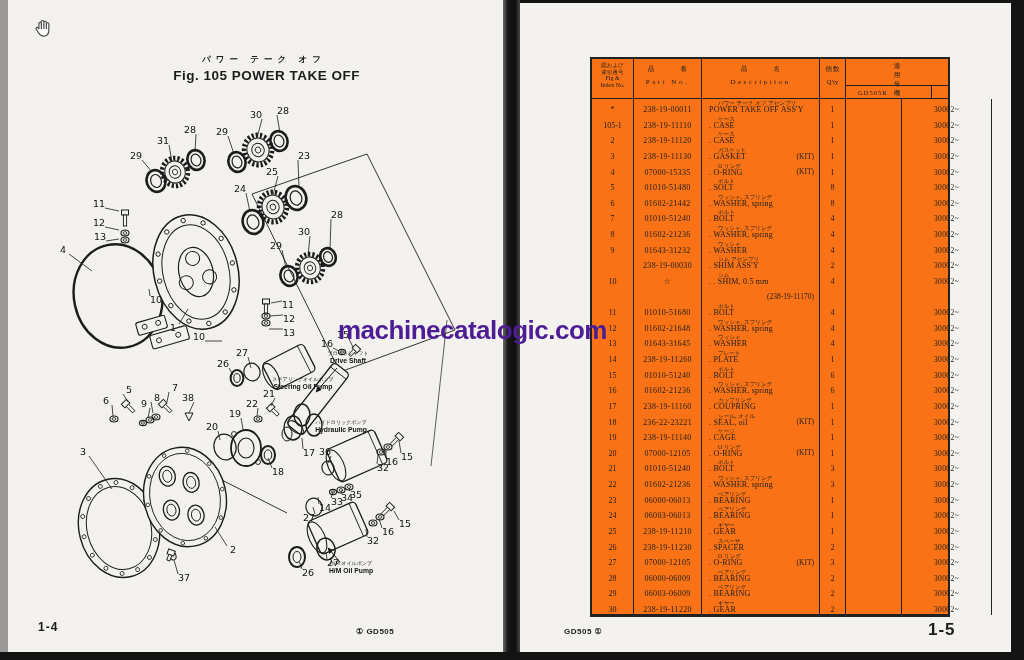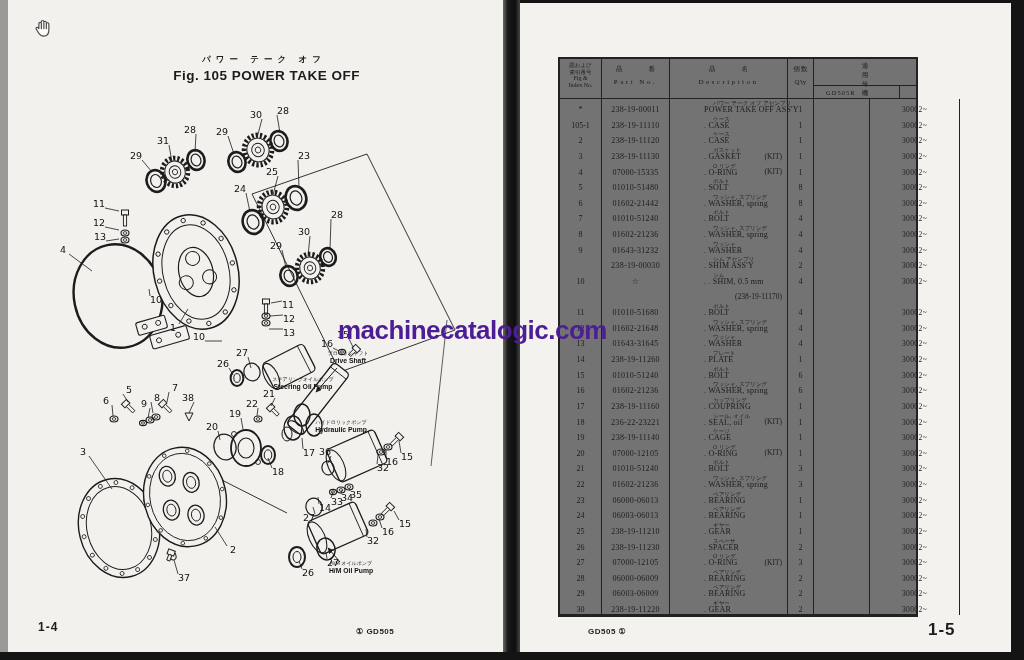--- a/index.html
+++ b/index.html
@@ -25,28 +25,28 @@
   .fig-title .en { font-size:13.5px; font-weight:bold; letter-spacing:0.5px; margin-top:2px; white-space:nowrap;text-align:right; }
 
   
   .watermark { position:absolute; left:338px; top:315px; font-size:26px; font-weight:bold;
                letter-spacing:-0.5px; white-space:nowrap; z-index:50; }
 
   
   .pn-left  { position:absolute; left:38px;  top:620px; font-size:12px; font-weight:bold; letter-spacing:1px; }
   .pn-right { position:absolute; left:928px; top:620px; font-size:17px; font-weight:bold; letter-spacing:1px; }
   .model-left  { position:absolute; left:356px; top:627px; font-size:8px; font-weight:bold; letter-spacing:0.5px;text-align:center; }
-  .model-right { position:absolute; left:588px; top:627px; font-size:8px; font-weight:bold; letter-spacing:0.5px; }
+  .model-right { position:absolute; left:564px; top:627px; font-size:8px; font-weight:bold; letter-spacing:0.5px; }
 
   
   .diagram { position:absolute; left:8px; top:0; width:495px; height:653px; }
 
   
-  .ptable { position:absolute; left:558px; top:57px; width:360px; height:560px;
-            border:2px solid #222; border-bottom-width:3px; background:#737373; font-family:"Liberation Serif",serif; }
+  .ptable { position:absolute; left:590px; top:57px; width:360px; height:560px;
+            border:2px solid #222; border-bottom-width:3px; background:#f97316; font-family:"Liberation Serif",serif; }
   .thead { display:grid; grid-template-columns:42px 68px 118px 26px 1fr; height:40px; border-bottom:1.5px solid #222; }
   .thead > div { border-right:1px solid #222; overflow:hidden; }
   .thead > div:last-child { border-right:none; }
   .h-idx { text-align:center; font-size:5.5px; line-height:6.5px; padding-top:3px; font-family:"DejaVu Sans",sans-serif; }
   .h-idx .en { font-size:6px; font-family:"Liberation Serif",serif; }
   .h-2l { text-align:center; padding-top:6px; }
   .h-2l .jp { font-size:6.5px; letter-spacing:12px; padding-left:12px; font-family:"DejaVu Sans",sans-serif; }
   .h-2l .en { font-size:7px; letter-spacing:2.5px; margin-top:4px; }
   .h-qty .jp { letter-spacing:1px; padding-left:1px; }
   .h-qty .en { letter-spacing:0; }
@@ -57,21 +57,21 @@
   .h-serial-sub { flex:1; display:grid; grid-template-columns:56px 90px 1fr; border-top:1px solid #222; }
   .h-serial-sub > div { border-right:1px solid #222; font-size:6.5px; letter-spacing:1px; padding:3px 0 0 16px; }
   .h-serial-sub > div:last-child { border-right:none; }
 
   .tbody { height:516px; }
   .t-row { display:grid; grid-template-columns:42px 68px 118px 26px 56px 90px 1fr; height:15.63px; overflow:visible; }
   .t-row > div { border-right:1px solid #222; overflow:visible; }
   .t-row > div:last-child { border-right:none; }
   .c-idx  { text-align:center; font-size:8px; padding-top:6px; }
   .c-part { text-align:center; font-size:8px; letter-spacing:0.3px; padding-top:6px; }
-  .c-desc { position:relative; padding-left:7px;margin-left:27px; }
+  .c-desc { position:relative; padding-left:7px; }
   .c-desc .kana { font-size:5.5px; line-height:6px; margin-left:9px; padding-top:1px; white-space:nowrap; font-family:"DejaVu Sans",sans-serif; color:#222; }
   .c-desc .dname { font-size:8px; line-height:8.5px; white-space:nowrap; letter-spacing:0.2px; }
   .c-desc .dkit { position:absolute; right:5px; bottom:1px; font-size:7.5px; }
   .c-qty  { text-align:center; font-size:8px; padding-top:6px; }
   .c-ser  { text-align:center; font-size:7.5px; letter-spacing:0.4px; padding-top:6px; }
 </style>
 </head>
 <body>
 
 <div class="strip-left"></div>

